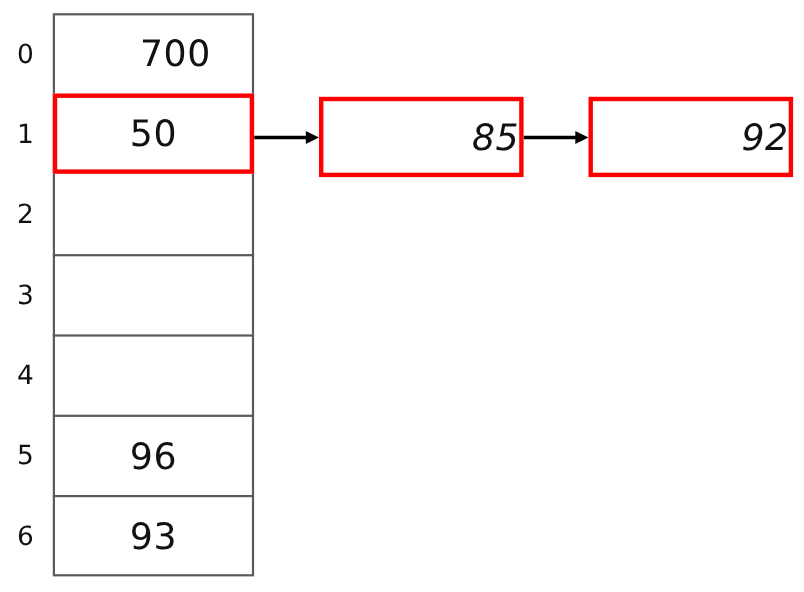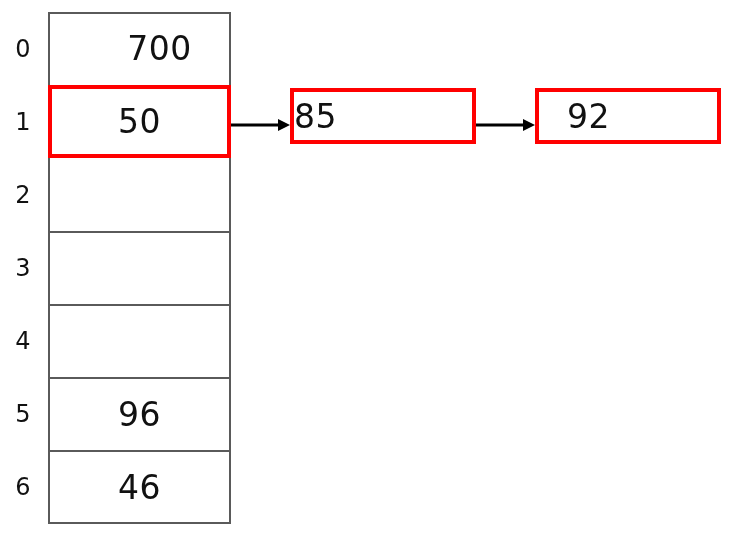--- a/index.html
+++ b/index.html
@@ -66,27 +66,28 @@
     align-items: center;
     justify-content: center;
     font-size: 24px;
     color: #111111;
   }
 
   
   .chain-node {
     position: absolute;
     top: 88px;
-    height: 56px;
+    height: 73px;
     box-sizing: border-box;
     border: 4px solid #ff0000;
     background: #ffffff;
     display: flex;
     align-items: center;
-    justify-content: flex-start;
+    justify-content: flex-end;
+    font-style: italic;
   }
   .chain-node .node-value {
     font-size: 33px;
     color: #111111;
     line-height: 1;
     letter-spacing: 0.5px;
   }
 
   
   .chain-arrow {
@@ -131,21 +132,21 @@
 
     <div class="slot divider-top" style="top:290px;">
       <span class="slot-value"></span>
     </div>
 
     <div class="slot divider-top" style="top:363px;">
       <span class="slot-value">96</span>
     </div>
 
     <div class="slot divider-top" style="top:436px;">
-      <span class="slot-value">46</span>
+      <span class="slot-value">93</span>
     </div>
 
   </div>
 
   <div class="chain-arrow" style="left:231px; width:60px;">
     <svg width="60" height="22" viewBox="0 0 60 22">
       <line x1="0" y1="11" x2="50" y2="11" stroke="#000000" stroke-width="3"></line>
       <polygon points="59,11 47,5 47,17" fill="#000000"></polygon>
     </svg>
   </div>

